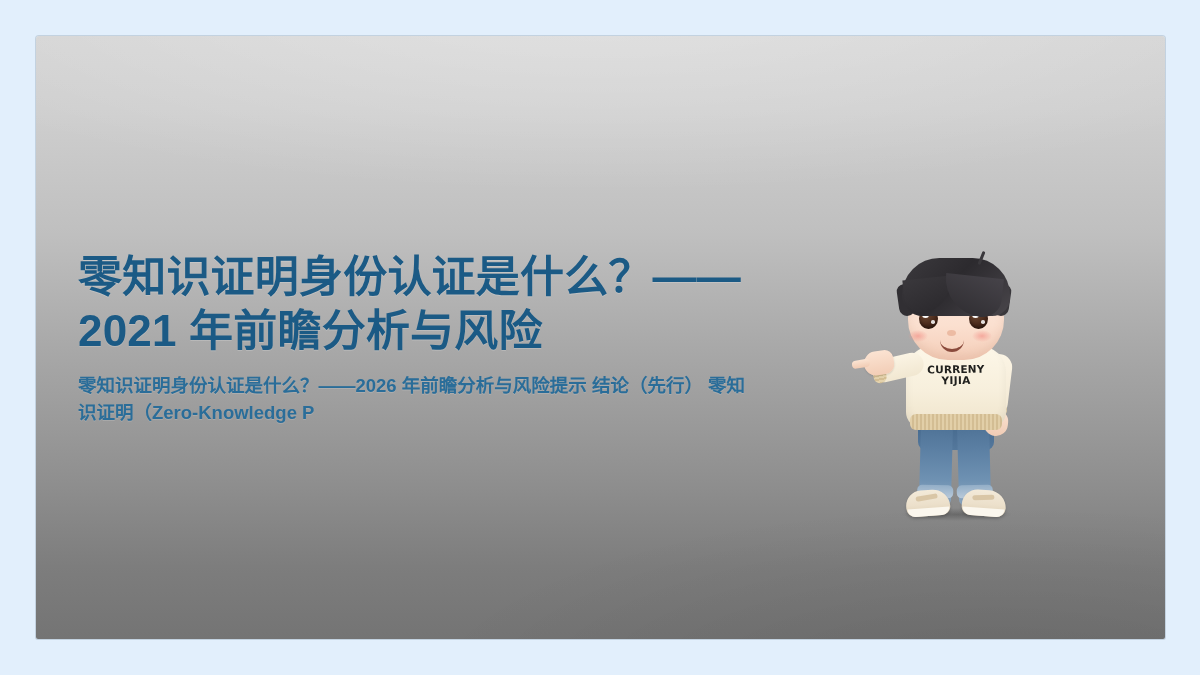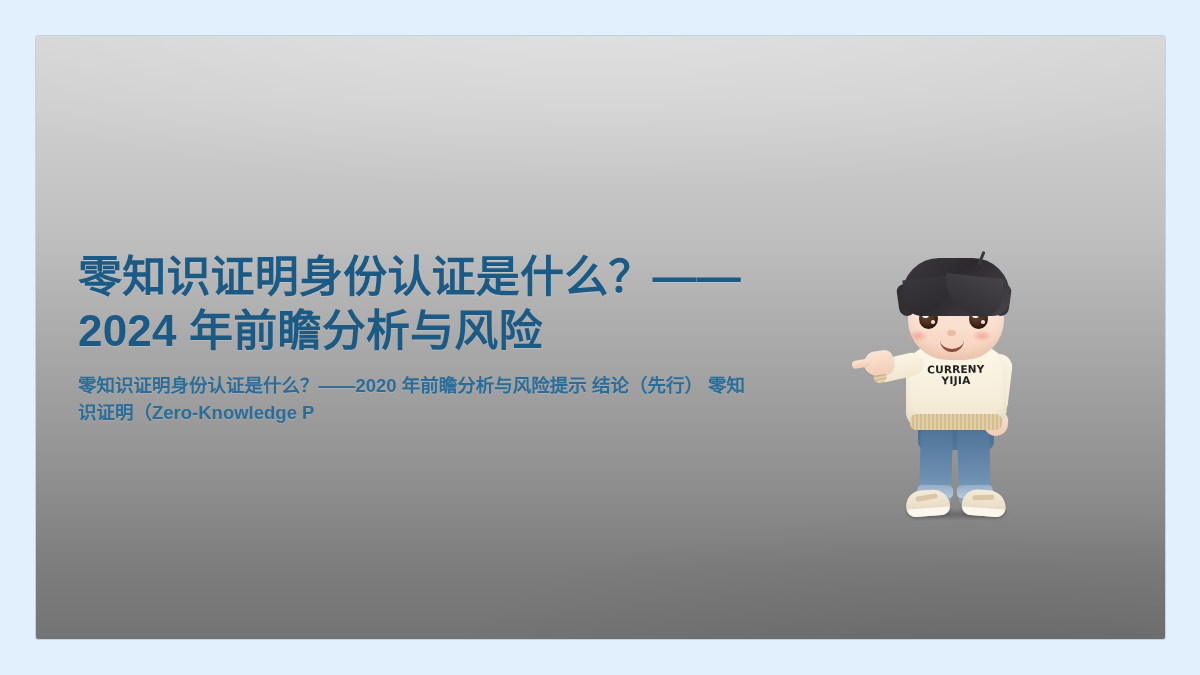--- a/index.html
+++ b/index.html
@@ -374,22 +374,22 @@
 </head>
 <body>
 
 <div id="page-canvas">
 
   <div id="slide">
 
     <div id="slide-sheen"></div>
 
     <div id="text-block">
-      <h1 id="slide-title">零知识证明身份认证是什么？——2024 年前瞻分析与风险</h1>
-      <p id="slide-subtitle">零知识证明身份认证是什么？——2020 年前瞻分析与风险提示 结论（先行） 零知识证明（Zero-Knowledge P</p>
+      <h1 id="slide-title">零知识证明身份认证是什么？——2021 年前瞻分析与风险</h1>
+      <p id="slide-subtitle">零知识证明身份认证是什么？——2026 年前瞻分析与风险提示 结论（先行） 零知识证明（Zero-Knowledge P</p>
     </div>
 
     <div id="character">
 
       <div id="char-shadow"></div>
 
       <div id="jean-top"></div>
       <div class="leg" id="leg-left">
         <div class="cuff"></div>
       </div>

